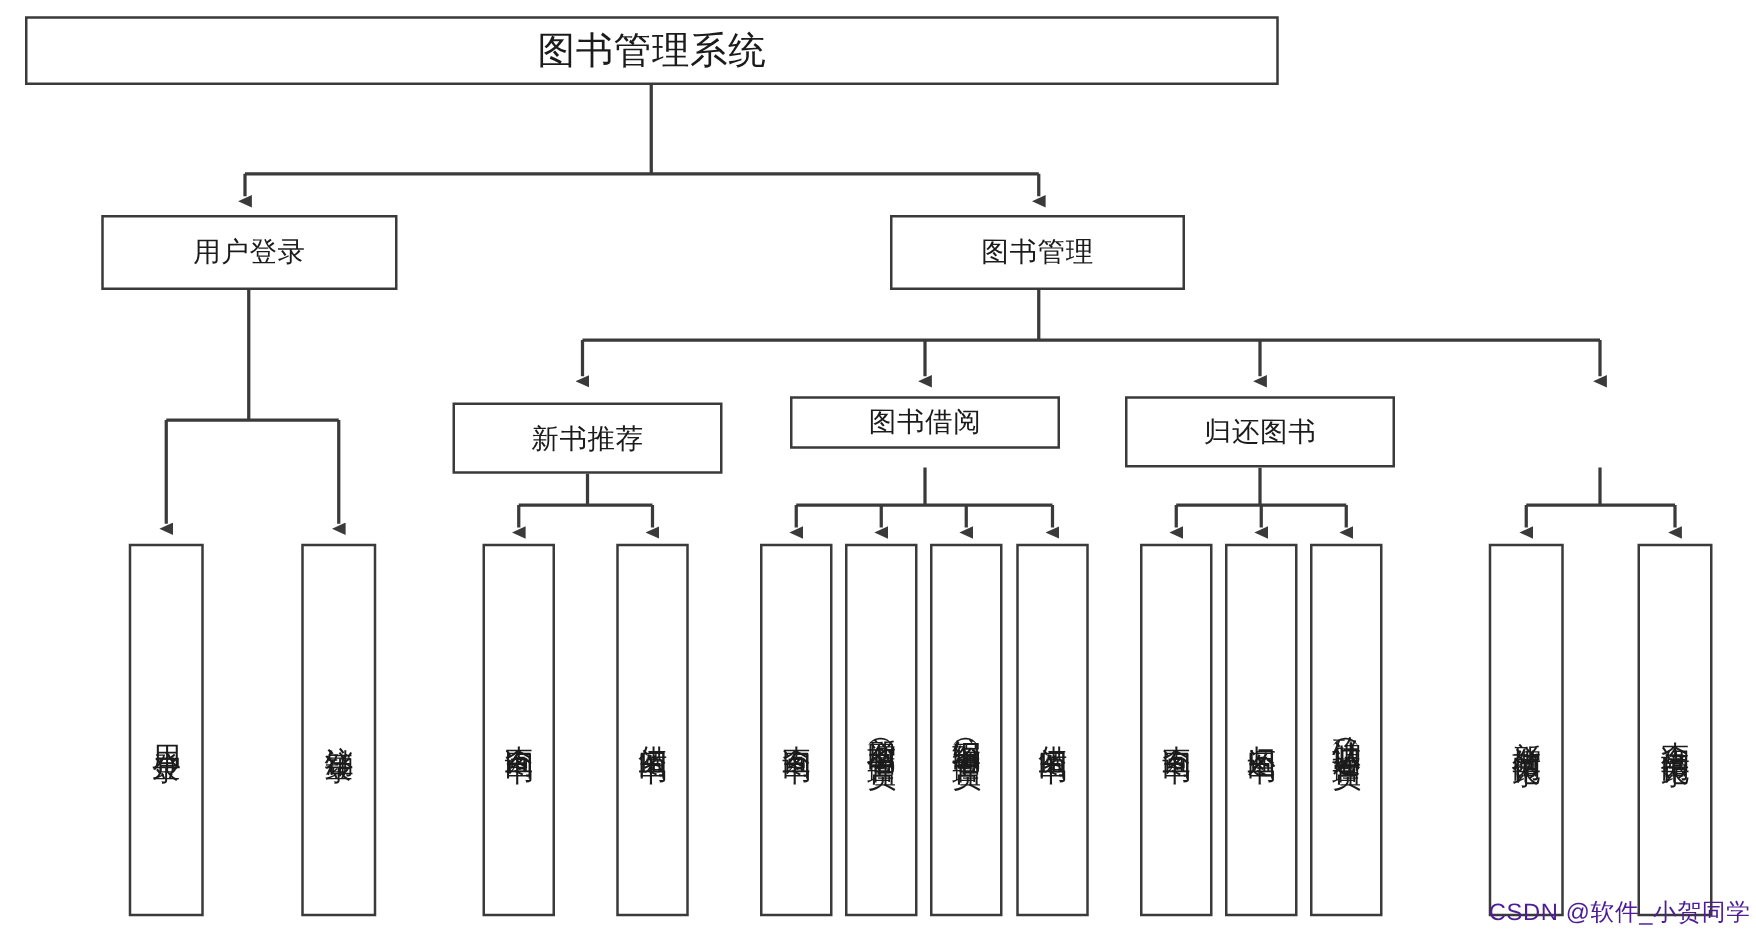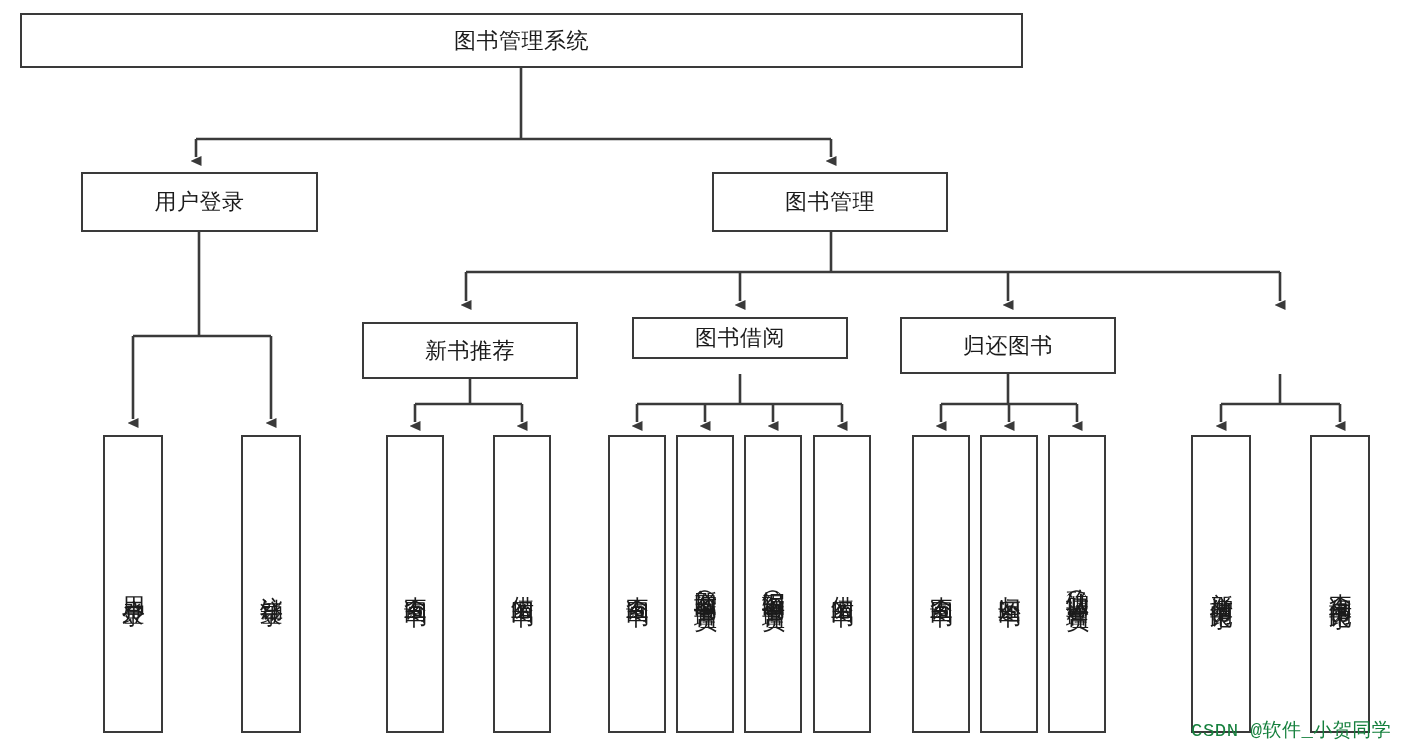--- a/index.html
+++ b/index.html
@@ -41,43 +41,42 @@
     display: block;
     text-align: center;
     line-height: 1.18;
     white-space: nowrap;
   }
   .node.horizontal .label {
     font-size: 22px;
     letter-spacing: 0.5px;
   }
   .node.root .label {
-    font-size: 22px;
+    font-size: 30px;
   }
   .node.vertical {
     align-items: center;
     justify-content: center;
   }
   .node.vertical .label {
     writing-mode: vertical-rl;
     text-orientation: upright;
     font-size: 23px;
     line-height: 1.12;
     letter-spacing: 3px;
     white-space: nowrap;
   }
   .watermark {
     position: absolute;
-    color: #15803d;
+    color: #4c1d95;
     font-size: 19px;
     letter-spacing: 0.5px;
     white-space: nowrap;
     z-index: 3;
     user-select: none;
-    font-family: Liberation Mono, monospace;
   }
 </style>
 </head>
 <body>
 
 <div id="canvas">
 
   <svg id="edges" viewBox="0 0 1405 747" width="1405" height="747" xmlns="http://www.w3.org/2000/svg">
     <defs>
       <marker id="arrow" markerWidth="10" markerHeight="11" refX="1" refY="5.5" orient="auto" markerUnits="userSpaceOnUse">

